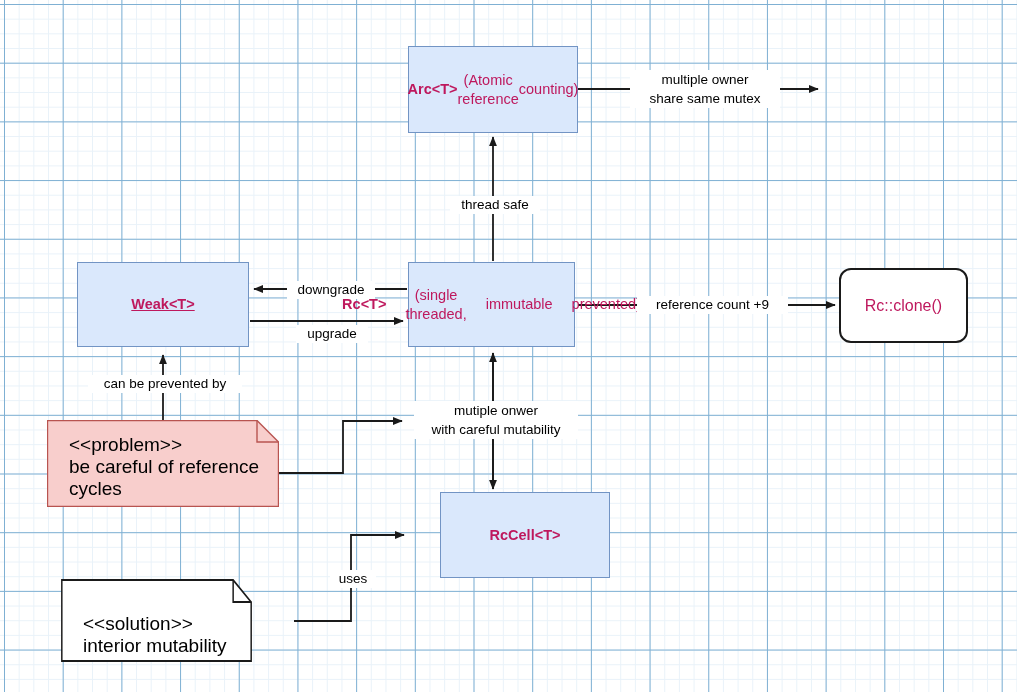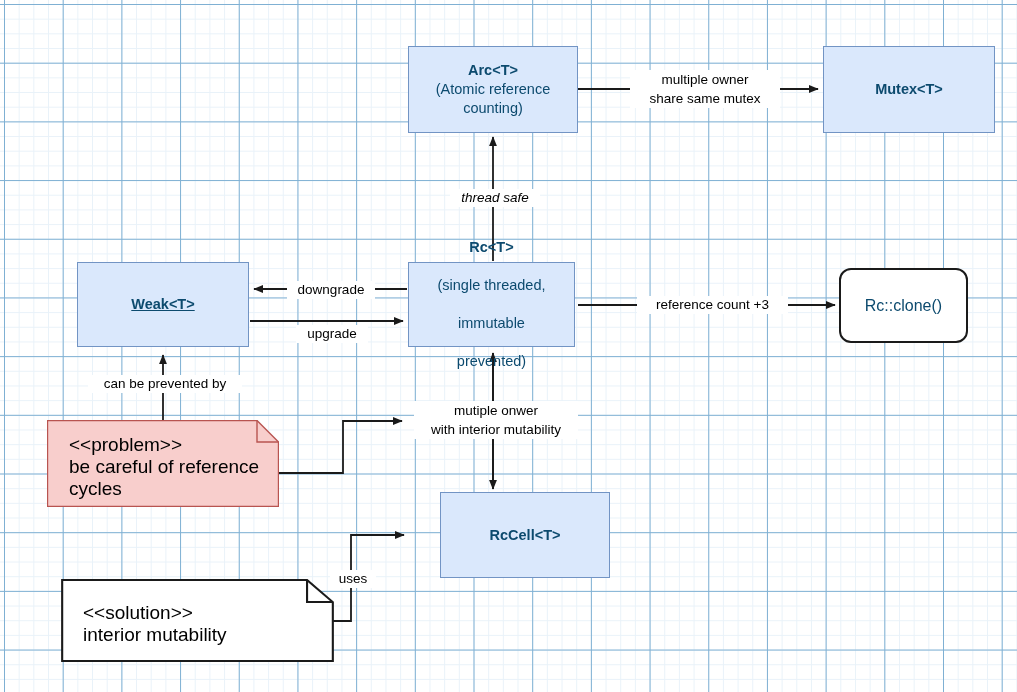--- a/index.html
+++ b/index.html
@@ -34,25 +34,25 @@
     left: 0;
     top: 0;
     width: 1017px;
     height: 692px;
     pointer-events: none;
   }
   .node {
     position: absolute;
     box-sizing: border-box;
     display: flex;
-    flex-direction: column;
+    flex-direction: row;
     align-items: center;
     justify-content: center;
     text-align: center;
-    color: #0c4a6e;
+    color: #be185d;
     font-size: 14.5px;
     line-height: 19px;
   }
   .node.box {
     background: #dae8fc;
     border: 1px solid #7294c4;
   }
   .node.rounded {
     background: #ffffff;
     border: 2px solid #1a1a1a;
@@ -149,23 +149,20 @@
       <path d="M294,621 L351,621 L351,535 L404,535" stroke="#1a1a1a" stroke-width="1.8" fill="none" stroke-linejoin="miter" marker-end="url(#arrow)"></path>
     </g>
   </svg>
 
   <div class="node box" style="left:408px; top:46px; width:170px; height:87px;">
     <div class="title-line">Arc&lt;T&gt;</div>
     <div class="sub-line">(Atomic reference</div>
     <div class="sub-line">counting)</div>
   </div>
 
-  <div class="node box" style="left:823px; top:46px; width:172px; height:87px;">
-    <div class="title-line">Mutex&lt;T&gt;</div>
-  </div>
 
   <div class="node box" style="left:77px; top:262px; width:172px; height:85px;text-decoration:underline;">
     <div class="title-line">Weak&lt;T&gt;</div>
   </div>
 
   <div class="node box" style="left:408px; top:262px; width:167px; height:85px;gap:19px;">
     <div class="title-line">Rc&lt;T&gt;</div>
     <div class="sub-line">(single threaded,</div>
     <div class="sub-line">immutable</div>
     <div class="sub-line">prevented)</div>
@@ -184,55 +181,55 @@
       <path d="M0.5,0.5 L210,0.5 L231.5,22 L231.5,86.5 L0.5,86.5 Z" fill="#f8cecc" stroke="#b85450" stroke-width="1.4"></path>
       <path d="M210,0.5 L210,22 L231.5,22" fill="none" stroke="#b85450" stroke-width="1.4"></path>
     </svg>
     <div class="note-inner">
       <div>&lt;&lt;problem&gt;&gt;</div>
       <div>be careful of reference</div>
       <div>cycles</div>
     </div>
   </div>
 
-  <div class="note" style="left:61px; top:579px; width:273px; height:83px; padding-top:23px;">
+  <div class="note" style="left:61px; top:579px; width:191px; height:83px; padding-top:34px;">
     <svg class="note-shape" viewBox="0 0 233 83" preserveAspectRatio="none">
       <path d="M1,1 L210,1 L232,23 L232,82 L1,82 Z" fill="#ffffff" stroke="#1a1a1a" stroke-width="1.8"></path>
       <path d="M210,1 L210,23 L232,23" fill="none" stroke="#1a1a1a" stroke-width="1.8"></path>
     </svg>
     <div class="note-inner">
       <div>&lt;&lt;solution&gt;&gt;</div>
       <div>interior mutability</div>
     </div>
   </div>
 
   <div class="edge-label two-line" style="left:630px; top:70px; width:146px;">
     <div>multiple owner</div>
     <div>share same mutex</div>
   </div>
 
-  <div class="edge-label" style="left:450px; top:189px; width:86px;font-style:italic;">
+  <div class="edge-label" style="left:450px; top:196px; width:86px;">
     <div>thread safe</div>
   </div>
 
   <div class="edge-label" style="left:287px; top:281px; width:84px;">
     <div>downgrade</div>
   </div>
 
   <div class="edge-label" style="left:296px; top:325px; width:68px;">
     <div>upgrade</div>
   </div>
 
   <div class="edge-label" style="left:637px; top:296px; width:147px;">
-    <div>reference count +3</div>
+    <div>reference count +9</div>
   </div>
 
   <div class="edge-label two-line" style="left:414px; top:401px; width:160px;">
     <div>mutiple onwer</div>
-    <div>with interior mutability</div>
+    <div>with careful mutability</div>
   </div>
 
   <div class="edge-label" style="left:88px; top:375px; width:150px;">
     <div>can be prevented by</div>
   </div>
 
   <div class="edge-label" style="left:330px; top:570px; width:42px;">
     <div>uses</div>
   </div>
 

